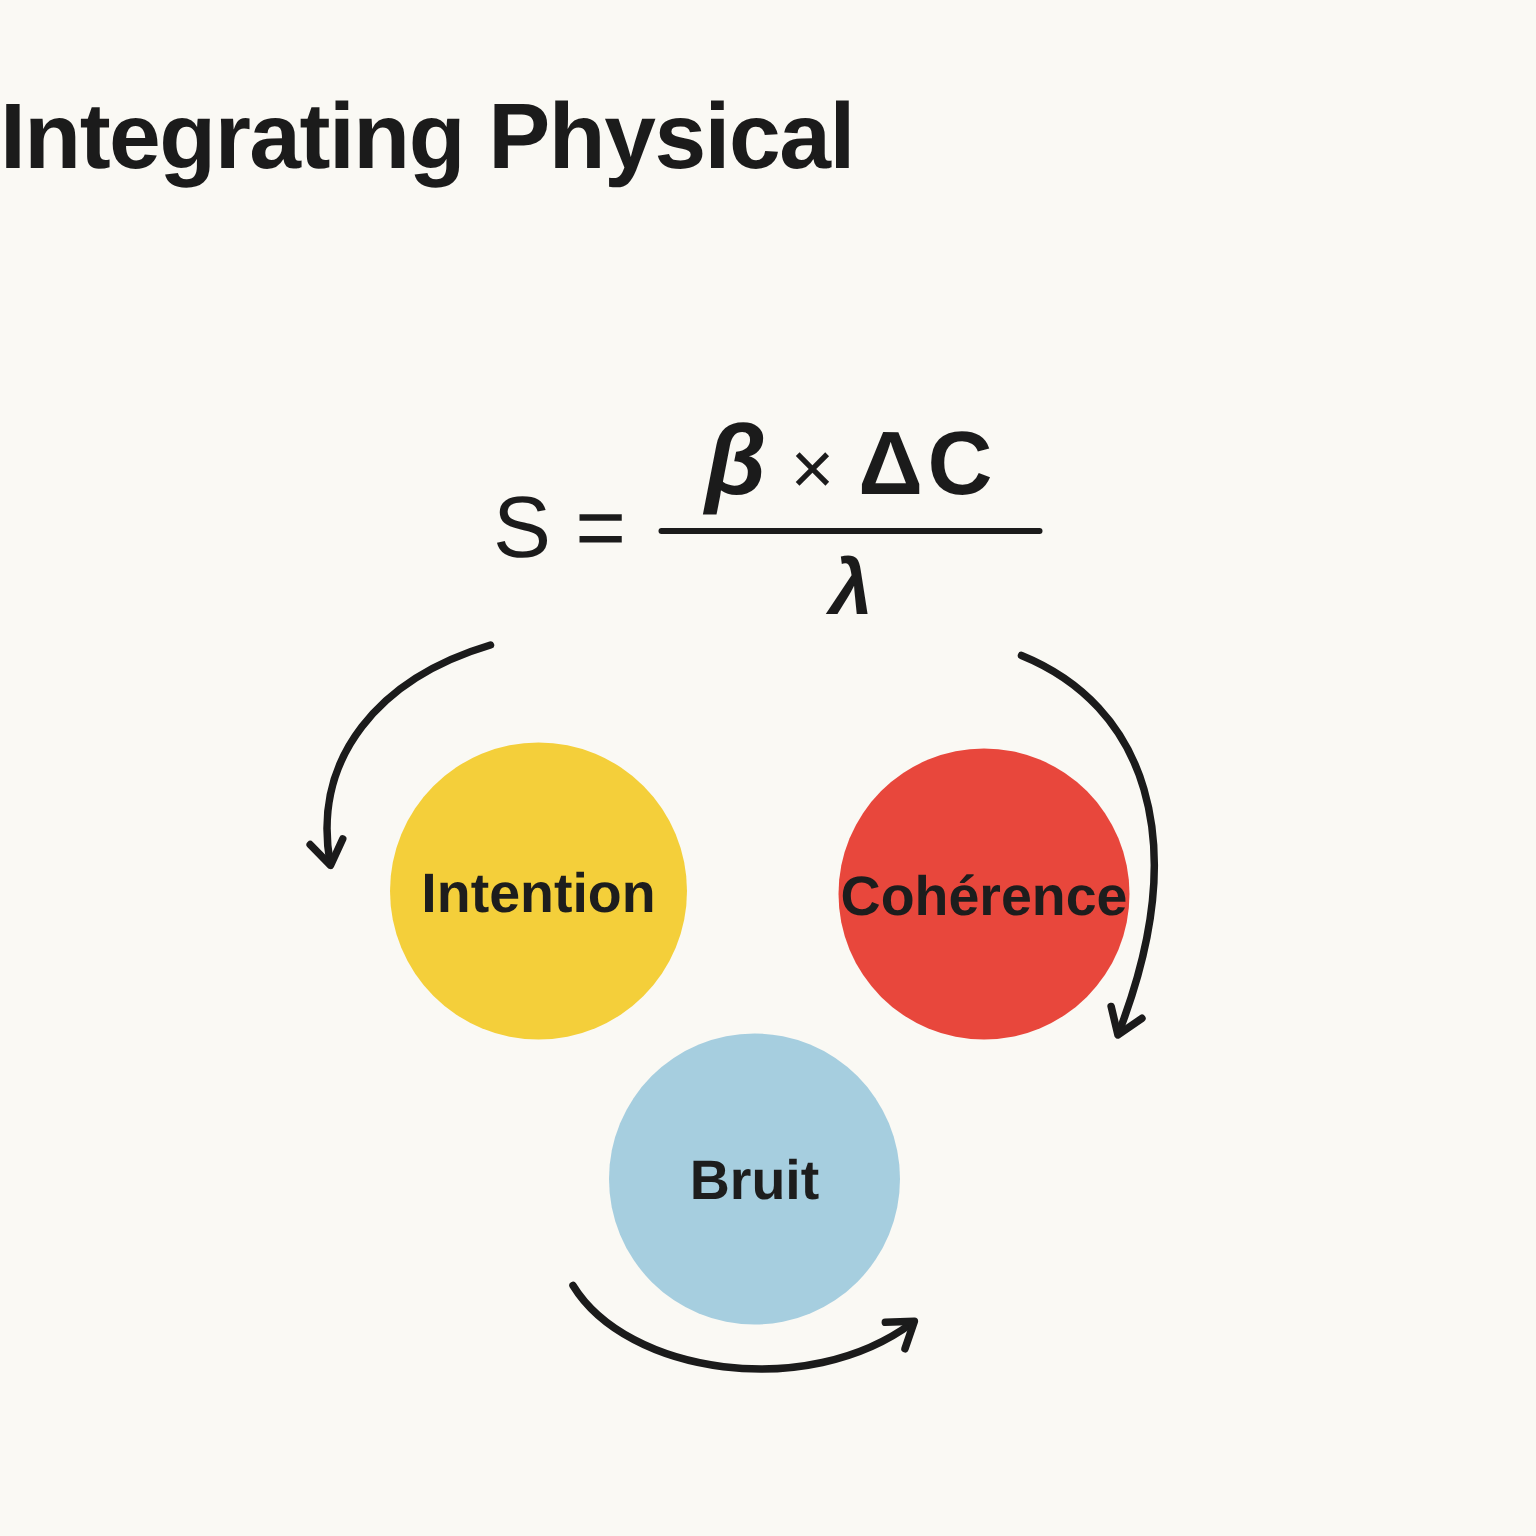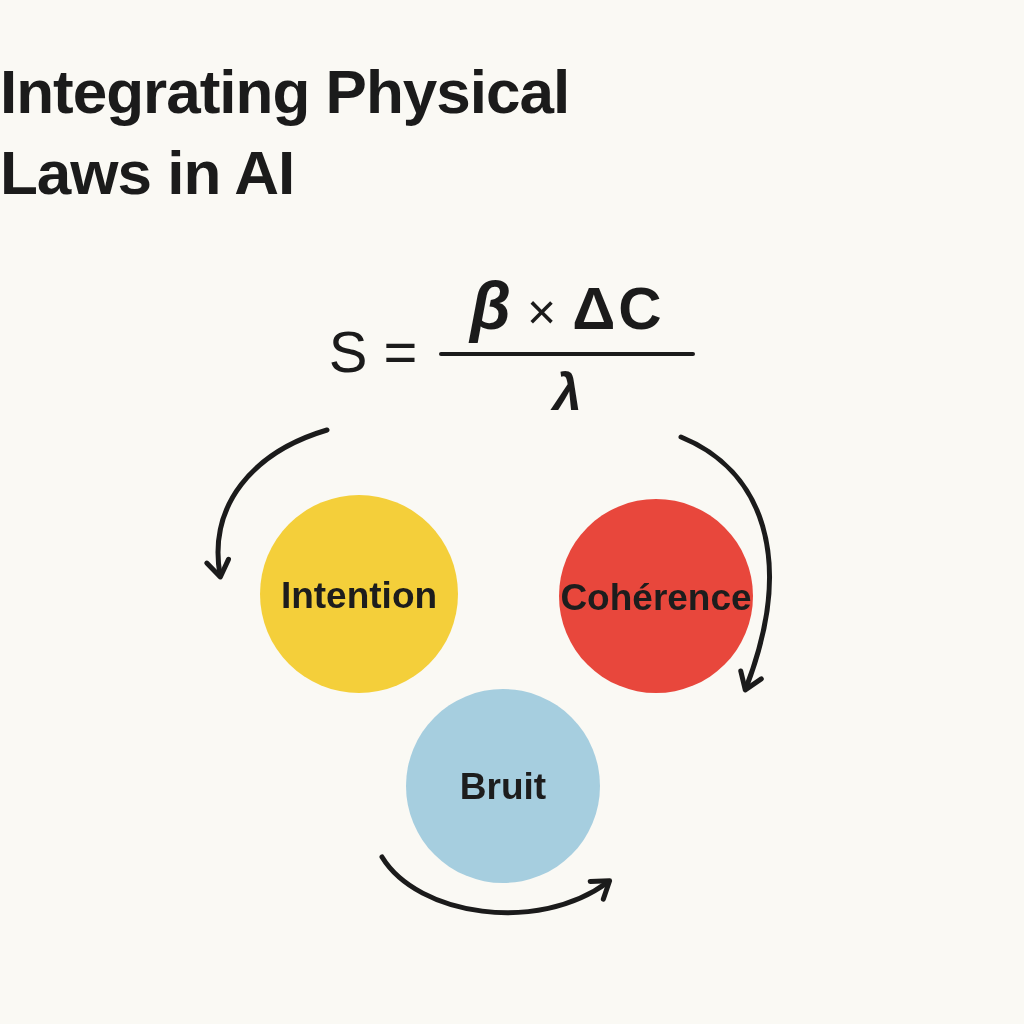--- a/index.html
+++ b/index.html
@@ -128,21 +128,20 @@
     <circle cx="656" cy="596" r="97" fill="#E8473C"></circle>
     <circle cx="503" cy="786" r="97" fill="#A6CEDF"></circle>
 
     <text x="359" y="608">Intention</text>
     <text x="656" y="610">Cohérence</text>
     <text x="503" y="799">Bruit</text>
   </svg>
 
   <header class="title">
     <div>Integrating Physical</div>
-    <div>Laws in AI</div>
   </header>
 
   <div class="formula">
     <span class="lhs">S =</span>
     <span class="fraction">
       <span class="numerator">
         <span class="beta">β</span>
         <span class="times">×</span>
         <span class="delta">ΔC</span>
       </span>

